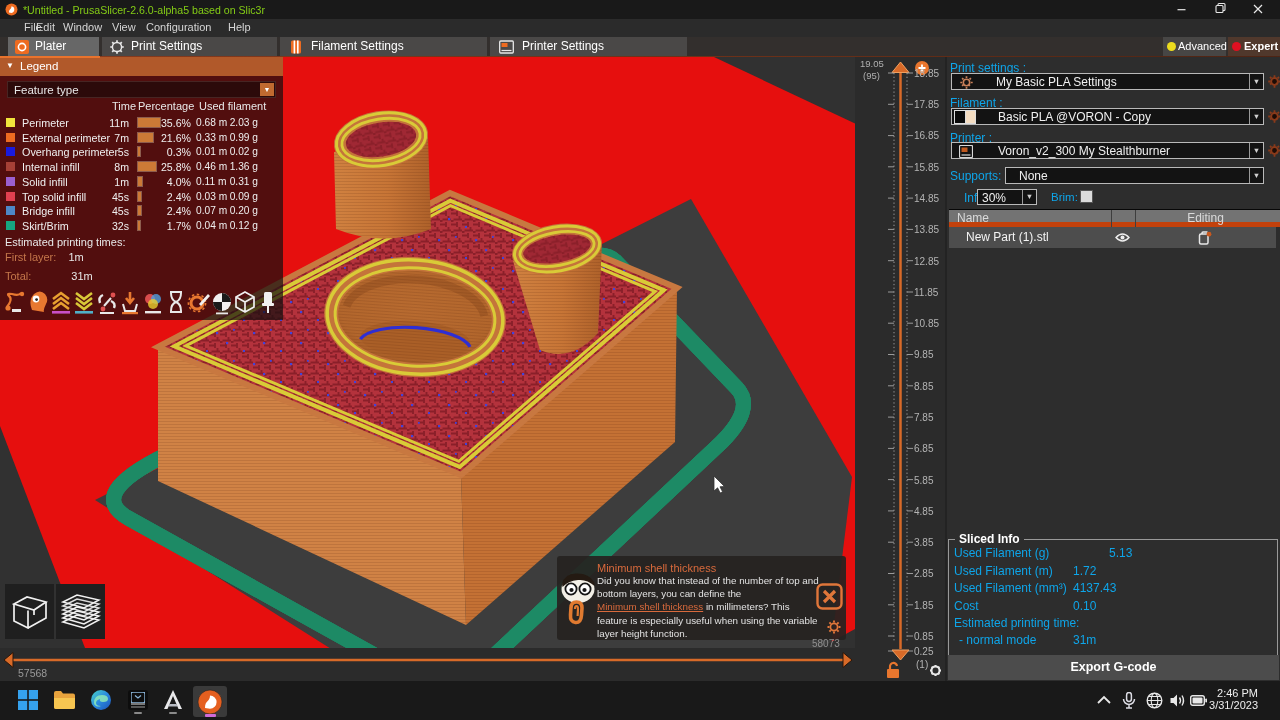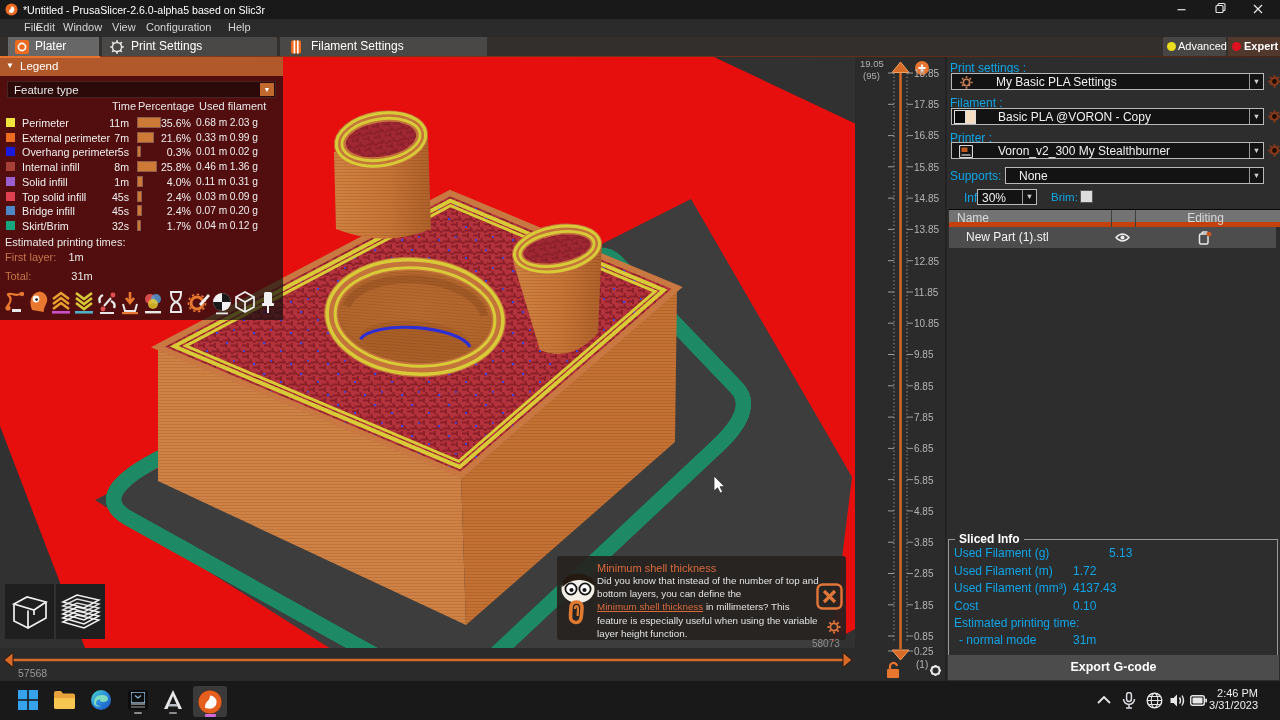--- a/index.html
+++ b/index.html
@@ -1,18 +1,18 @@
 <!DOCTYPE html>
 <html><head><meta charset="utf-8"><style>
 html,body{margin:0;padding:0;background:#111;}
 *{box-sizing:border-box;font-family:"Liberation Sans",sans-serif;}
 #app{position:relative;width:1280px;height:720px;overflow:hidden;background:#2e2e2e;}
 .abs{position:absolute;}
 
-#titlebar{left:0;top:0;width:1280px;height:19px;background:#191919;color:#ffffff;font-size:12px;}
+#titlebar{left:0;top:0;width:1280px;height:19px;background:#191919;color:#84cc16;font-size:12px;}
 #menubar{left:0;top:19px;width:1280px;height:18px;background:#2b2b2b;color:#d5d5d5;font-size:11px;}
 .menu-item{position:absolute;top:2px;}
 #tabbar{left:0;top:37px;width:1280px;height:19px;background:#332f2d;}
 .tab{position:absolute;top:0;height:19px;color:#ffffff;font-size:12px;line-height:19px;}
 #accent{left:0;top:56px;width:1280px;height:2px;background:linear-gradient(90deg,#8a3c1e,#6b3018 60%,#4e2414);}
 
 #viewport{left:0;top:57px;width:855px;height:591px;background:#313131;overflow:hidden;}
 #vstrip{left:855px;top:57px;width:90px;height:624px;background:#2b2b2b;z-index:5;}
 #sidebar{left:945px;top:57px;width:335px;height:624px;background:#2d2d2d;border-left:2px solid #232323;z-index:6;}
 #bottombar{left:0;top:648px;width:945px;height:44px;background:#2b2b2b;}
@@ -69,20 +69,28 @@
         </svg>
   <span style="margin-left:29px">Print Settings</span>
  </div>
  <div class="tab" style="left:280px;width:207px;background:#4a4847;">
   <svg class="abs" style="left:9px;top:3px" width="14" height="14" viewBox="0 0 14 14">
           <rect x="2" y="0.5" width="10" height="13" rx="1.5" fill="#ed6b21"></rect>
           <rect x="4.6" y="0.5" width="1.6" height="13" fill="#fff"></rect>
           <rect x="8" y="0.5" width="1.6" height="13" fill="#fff"></rect>
         </svg>
   <span style="margin-left:31px">Filament Settings</span>
+ </div>
+ <div class="tab" style="left:490px;width:197px;background:#4a4847;">
+  <svg class="abs" style="left:9px;top:3px" width="15" height="14" viewBox="0 0 15 14">
+          <rect x="0.7" y="1" width="13.6" height="12" rx="1" fill="none" stroke="#e8e8e8" stroke-width="1.3"></rect>
+          <rect x="2.5" y="3" width="6" height="4" fill="#ed6b21"></rect>
+          <path d="M2.5 10.5 h10" stroke="#e8e8e8" stroke-width="1.2"></path>
+        </svg>
+  <span style="margin-left:32px">Printer Settings</span>
  </div>
  <div class="tab" style="left:1109px;width:51px;background:#414141;font-size:11.5px;margin-top:33px;">
   <span class="abs" style="left:5px;top:4.5px;width:9px;height:9px;border-radius:50%;background:#44e01e"></span>
   <span style="margin-left:17px">Simple</span>
  </div>
  <div class="tab" style="left:1163px;width:63px;background:#474645;font-size:11.5px;">
   <span class="abs" style="left:4px;top:4.5px;width:9px;height:9px;border-radius:50%;background:#ecdc1e"></span>
   <span style="margin-left:15px;font-size:11px;">Advanced</span>
  </div>
  <div class="tab" style="left:1228px;width:52px;background:#50382c;font-size:11px;font-weight:bold;">

